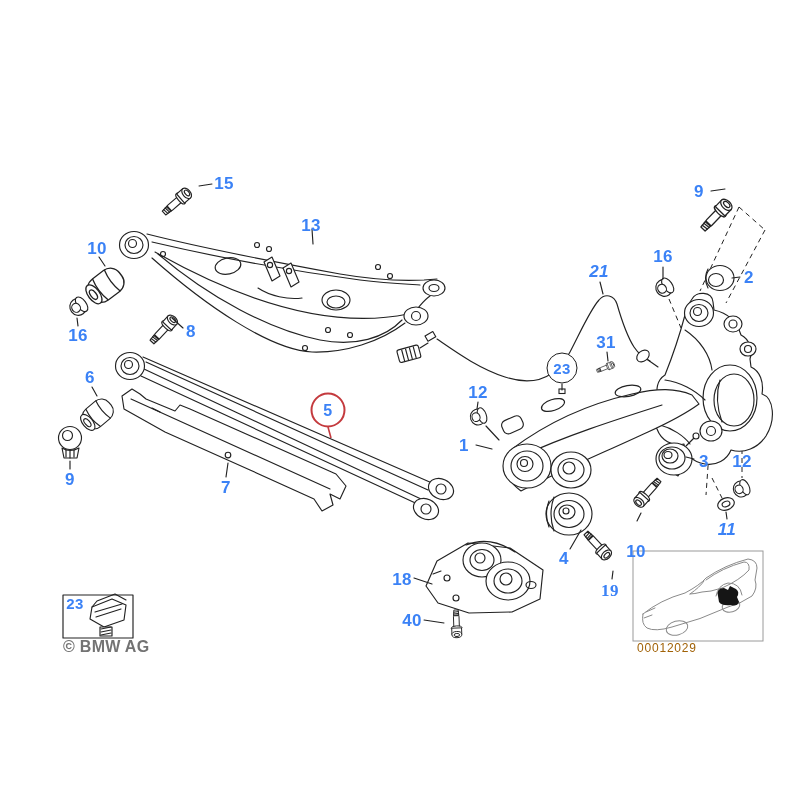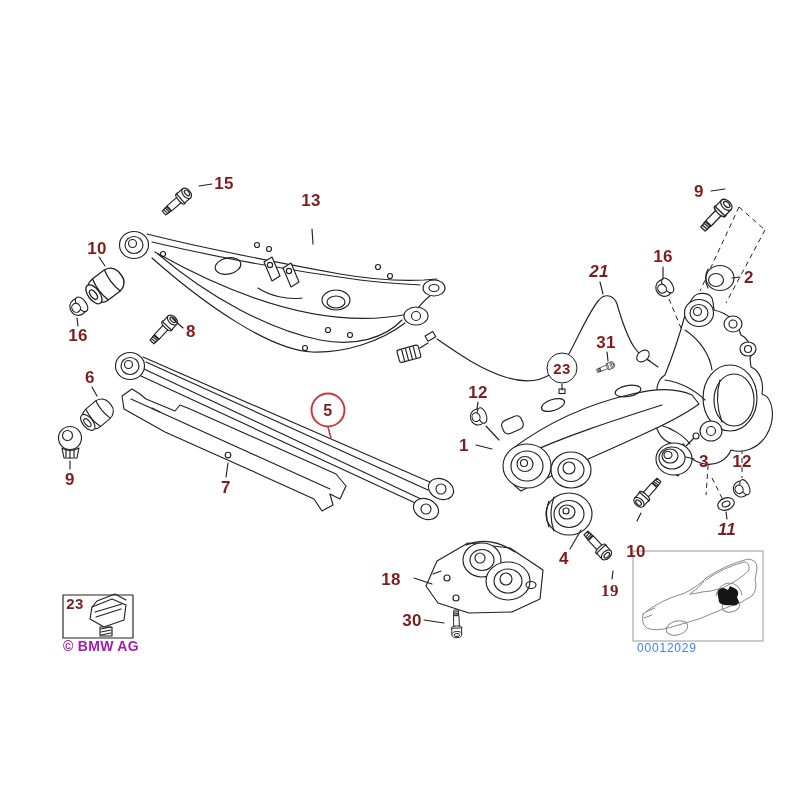--- a/index.html
+++ b/index.html
@@ -13,30 +13,30 @@
   .stage svg{position:absolute;left:0;top:0;}
   svg .ln{stroke:var(--line);stroke-width:1.15;fill:none;stroke-linecap:round;stroke-linejoin:round;}
   svg .wf{stroke:var(--line);stroke-width:1.15;fill:#ffffff;stroke-linejoin:round;}
   svg .dash{stroke:var(--line);stroke-width:1;fill:none;stroke-dasharray:5 4;}
   svg .gray{stroke:var(--muted);stroke-width:1;fill:none;stroke-linecap:round;stroke-linejoin:round;}
   svg .blob{fill:#151515;stroke:none;}
   svg .redln{stroke:var(--red);stroke-width:1.6;fill:none;}
   svg .dot{fill:#ffffff;stroke:var(--line);stroke-width:1.1;}
 
   .part-label{position:absolute;transform:translate(-50%,-50%);
-      font-weight:bold;font-size:17px;color:#7f1d1d;letter-spacing:.4px;white-space:nowrap;
+      font-weight:bold;font-size:17px;color:#3b82f6;letter-spacing:.4px;white-space:nowrap;
       text-align:center;line-height:1;}
   .marker-circle-red{width:31px;height:31px;border:2.6px solid var(--red);border-radius:50%;
       background:#fff;display:flex;align-items:center;justify-content:center;font-size:16px;}
   .marker-circle-black{width:29px;height:29px;border:1.8px solid #1d1d1d;border-radius:50%;
       background:#fff;display:flex;align-items:center;justify-content:center;font-size:15px;}
   .marker-boxed{font-size:15px;}
-  .footer-copyright{position:absolute;left:63px;top:638px;font-weight:bold;font-size:14px;
-      color:#a21caf;letter-spacing:.3px;}
-  .diagram-number{position:absolute;left:637px;top:641px;font-size:12px;color:#3b82f6;
+  .footer-copyright{position:absolute;left:63px;top:638px;font-weight:bold;font-size:16px;
+      color:#737373;letter-spacing:.3px;}
+  .diagram-number{position:absolute;left:637px;top:641px;font-size:12px;color:#a16207;
       letter-spacing:.8px;}
 </style>
 </head>
 <body>
 
 <div class="stage">
 
 <svg width="800" height="800" viewBox="0 0 800 800">
   <defs>
     <g id="bolt">
@@ -264,30 +264,30 @@
       <ellipse class="gray" cx="677" cy="628" rx="11" ry="7" transform="rotate(-15 677 628)"></ellipse>
       <ellipse class="gray" cx="731" cy="606" rx="9" ry="6" transform="rotate(-15 731 606)"></ellipse>
       <path class="gray" d="M646,612 L655,608 M644,618 L652,615"></path>
       <path class="blob" d="M718,596 Q716,588 724,588 L728,590 L730,586 L736,589 Q740,592 737,597 L739,602 Q737,607 731,605 Q722,606 719,602 Z"></path>
     </g>
   </g>
 </svg>
 
 <div id="labels">
       <div class="part-label" style="left: 224px; top: 183px;">15</div>
-      <div class="part-label" style="left: 311px; top: 200px;">13</div>
+      <div class="part-label" style="left: 311px; top: 225px;">13</div>
       <div class="part-label" style="left: 97px; top: 248px;">10</div>
       <div class="part-label" style="left: 78px; top: 335px;">16</div>
       <div class="part-label" style="left: 191px; top: 331px;">8</div>
       <div class="part-label" style="left: 90px; top: 377px;">6</div>
       <div class="part-label" style="left: 70px; top: 479px;">9</div>
       <div class="part-label" style="left: 226px; top: 487px;">7</div>
       <div class="part-label marker-circle-red" style="left: 328px; top: 410px;">5</div>
-      <div class="part-label" style="left: 391px; top: 579px;">18</div>
-      <div class="part-label" style="left: 412px; top: 620px;">30</div>
+      <div class="part-label" style="left: 402px; top: 579px;">18</div>
+      <div class="part-label" style="left: 412px; top: 620px;">40</div>
       <div class="part-label" style="left: 478px; top: 392px;">12</div>
       <div class="part-label" style="left: 464px; top: 445px;">1</div>
       <div class="part-label" style="left: 564px; top: 558px;">4</div>
       <div class="part-label" style="left: 610px; top: 590px; font-family: Liberation Serif, serif;">19</div>
       <div class="part-label" style="left: 636px; top: 531px; margin-top: 20px;">10</div>
       <div class="part-label" style="left: 704px; top: 461px;">3</div>
       <div class="part-label" style="left: 742px; top: 461px;">12</div>
       <div class="part-label" style="left: 727px; top: 529px; font-style: italic;">11</div>
       <div class="part-label" style="left: 749px; top: 277px;">2</div>
       <div class="part-label" style="left: 663px; top: 256px;">16</div>

